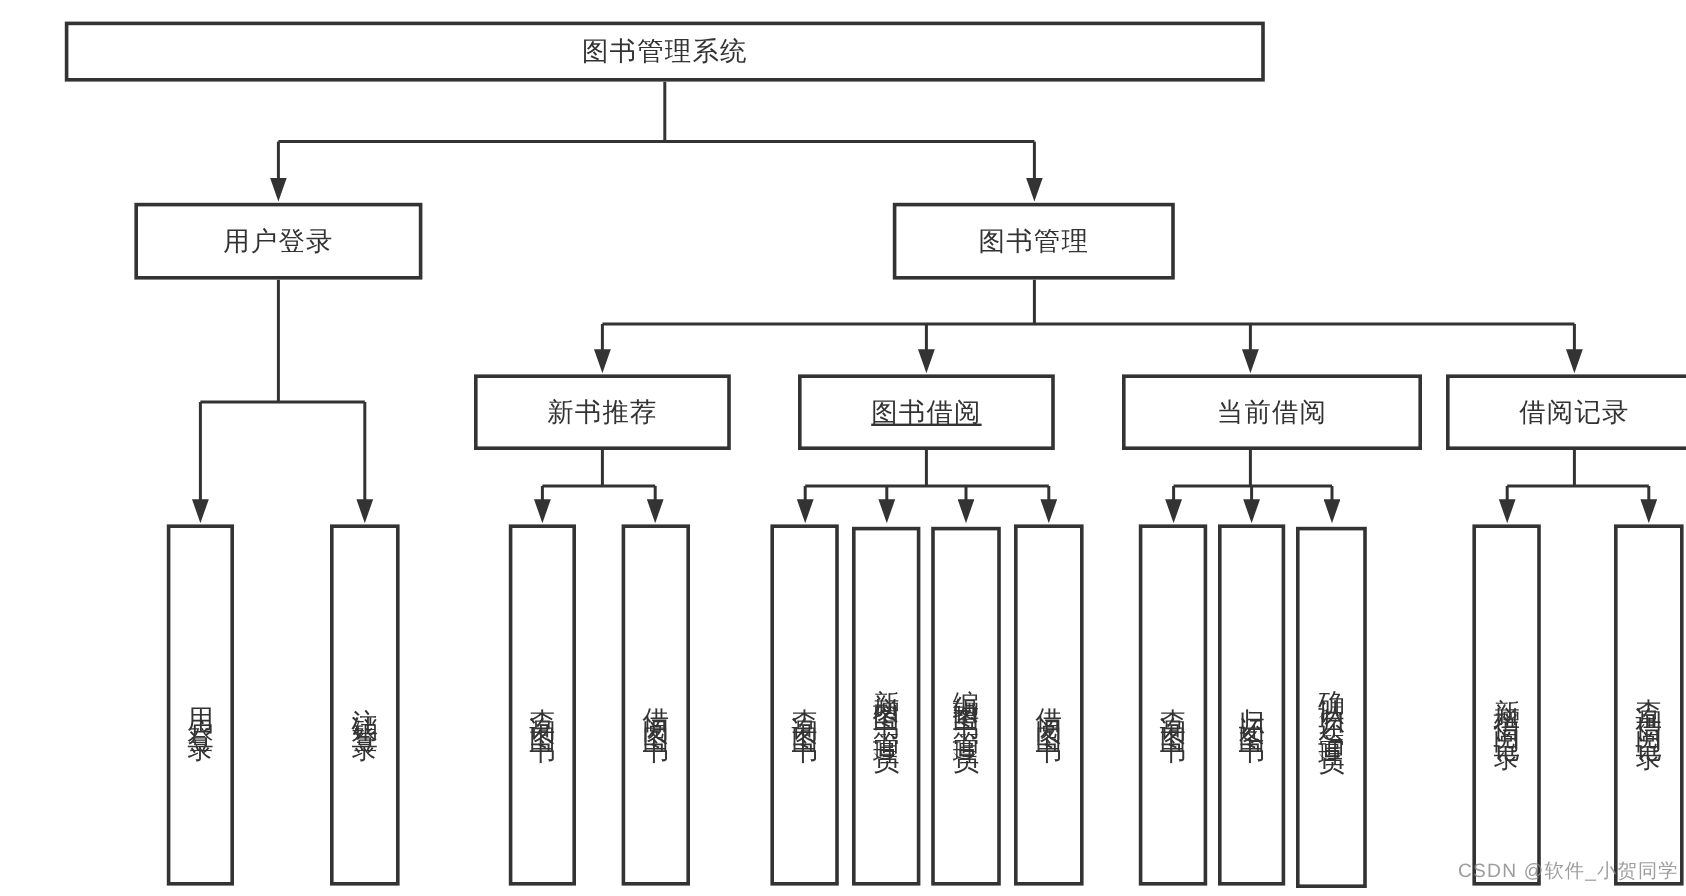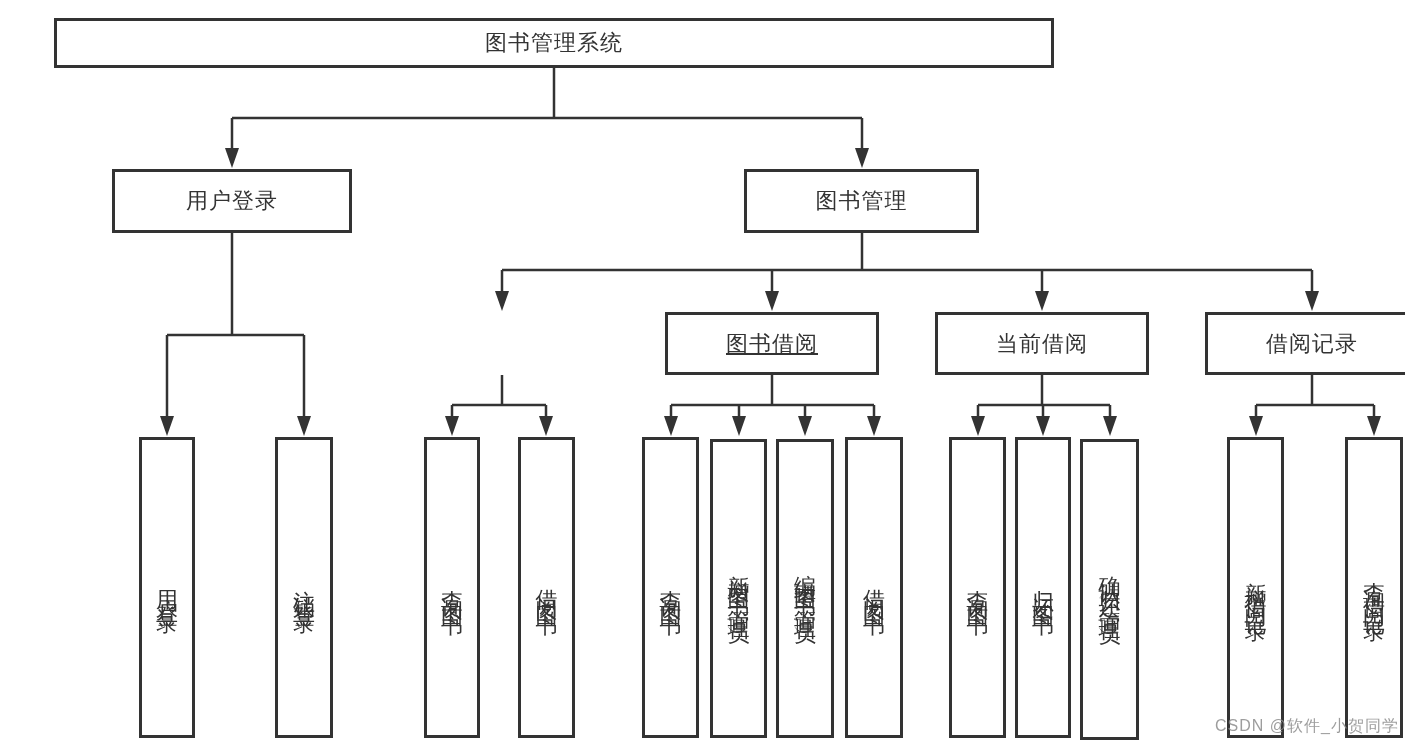--- a/index.html
+++ b/index.html
@@ -129,24 +129,27 @@
     <span>图书管理系统</span>
   </div>
 
   <div class="node" style="left:80px; top:169px; width:240px; height:64px;">
     <span>用户登录</span>
   </div>
   <div class="node" style="left:712px; top:169px; width:235px; height:64px;">
     <span>图书管理</span>
   </div>
 
+  <div class="node" style="left:363px; top:312px; width:214px; height:63px;">
+    <span>新书推荐</span>
+  </div>
   <div class="node" style="left:633px; top:312px; width:214px; height:63px;text-decoration:underline;">
     <span>图书借阅</span>
   </div>
-  <div class="node" style="left:903px; top:312px; width:214px; height:63px;justify-content:center;">
+  <div class="node" style="left:903px; top:312px; width:250px; height:63px;justify-content:center;">
     <span>当前借阅</span>
   </div>
   <div class="node" style="left:1173px; top:312px; width:214px; height:63px;">
     <span>借阅记录</span>
   </div>
 
   <div class="leaf" style="left:107px; top:437px; width:56px; height:301px;">
     <span class="vtext">用户登录</span>
   </div>
   <div class="leaf" style="left:243px; top:437px; width:58px; height:301px;">

